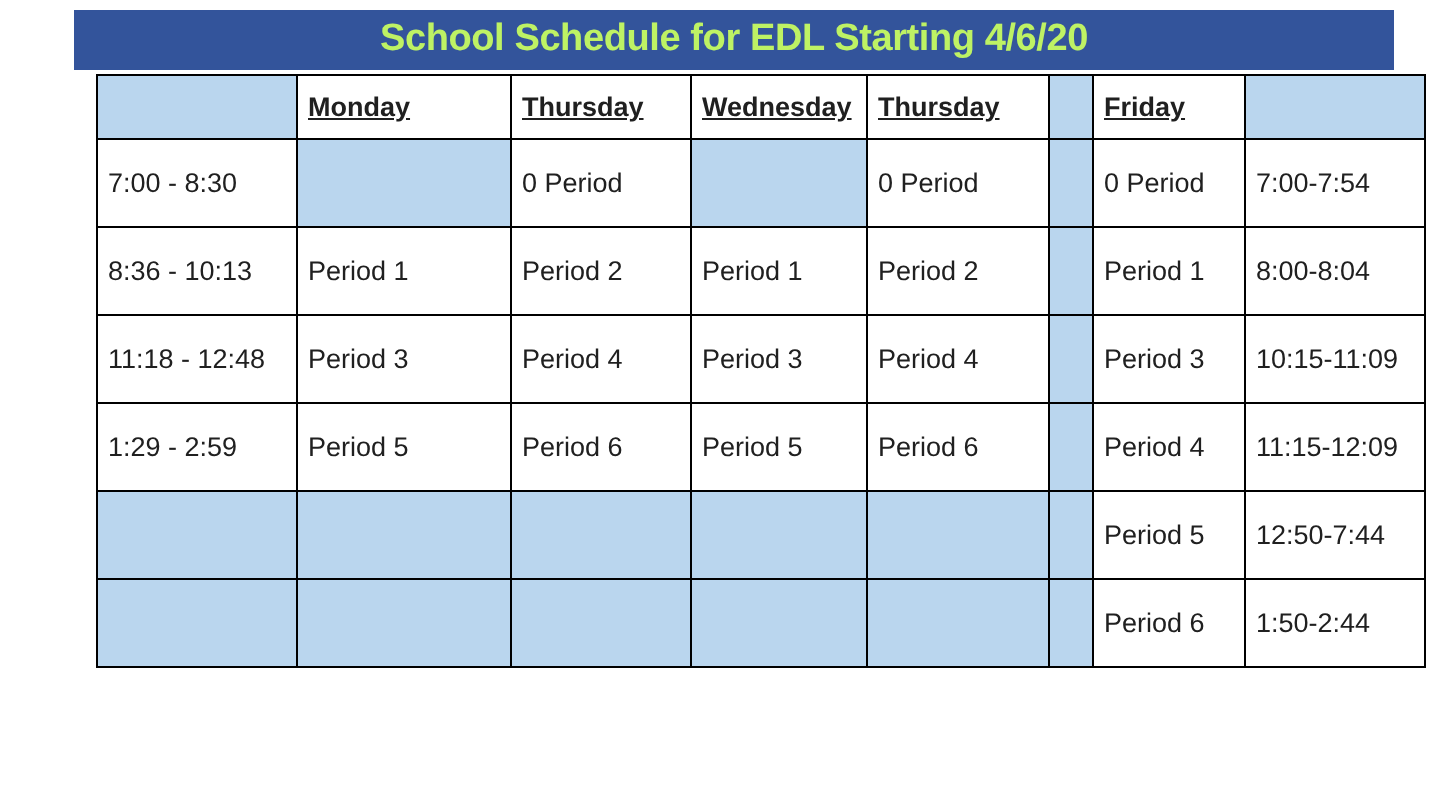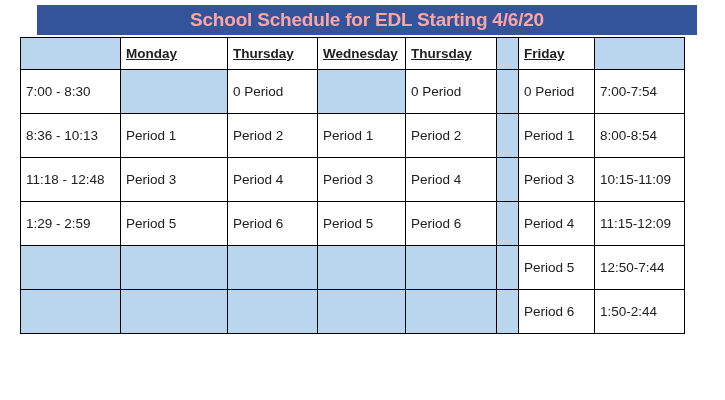--- a/index.html
+++ b/index.html
@@ -23,35 +23,35 @@
   }
 
   
   #title-banner {
     position: absolute;
     left: 37px;
     top: 5px;
     width: 660px;
     height: 30px;
     background: #33549b;
-    color: #fca5a5;
+    color: #bef264;
     font-size: 19px;
     font-weight: bold;
     letter-spacing: -0.2px;
     display: flex;
     align-items: center;
     justify-content: center;
     box-sizing: border-box;
     text-align: center;
   }
 
   
   #schedule-table {
     position: absolute;
-    left: 20px;
+    left: 48px;
     top: 37px;
     border-collapse: collapse;
     table-layout: fixed;
     background: #ffffff;
   }
   #schedule-table td,
   #schedule-table th {
     border: 1.6px solid #000000;
     padding: 0 5px;
     font-size: 13.5px;
@@ -148,21 +148,21 @@
           <td class="cell-white">7:00-7:54</td>
         </tr>
         <tr>
           <td class="cell-white">8:36 - 10:13</td>
           <td class="cell-white">Period 1</td>
           <td class="cell-white">Period 2</td>
           <td class="cell-white">Period 1</td>
           <td class="cell-white">Period 2</td>
           <td class="cell-blue"></td>
           <td class="cell-white">Period 1</td>
-          <td class="cell-white">8:00-8:54</td>
+          <td class="cell-white">8:00-8:04</td>
         </tr>
         <tr>
           <td class="cell-white">11:18 - 12:48</td>
           <td class="cell-white">Period 3</td>
           <td class="cell-white">Period 4</td>
           <td class="cell-white">Period 3</td>
           <td class="cell-white">Period 4</td>
           <td class="cell-blue"></td>
           <td class="cell-white">Period 3</td>
           <td class="cell-white">10:15-11:09</td>

